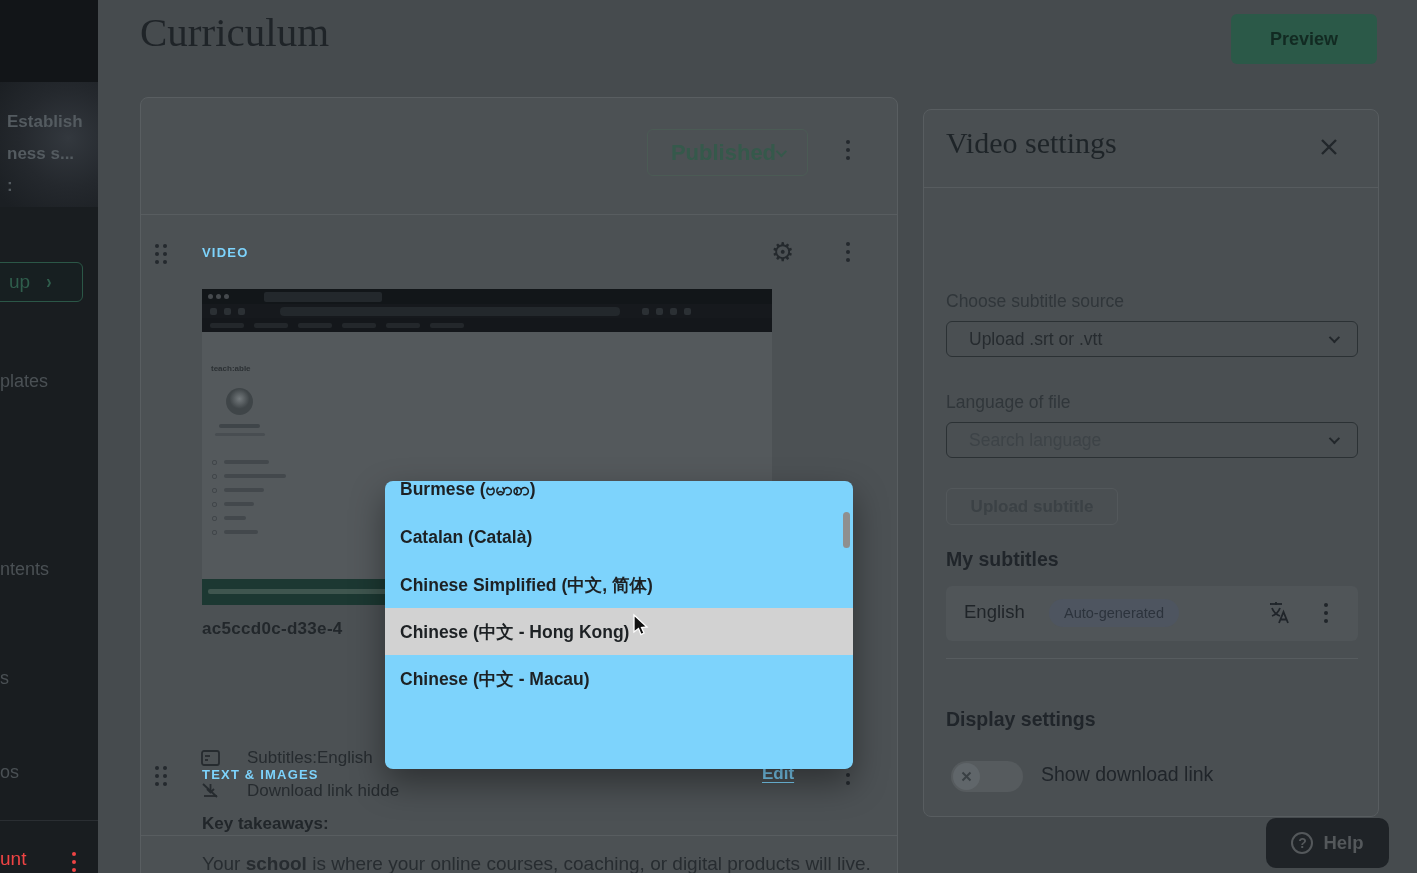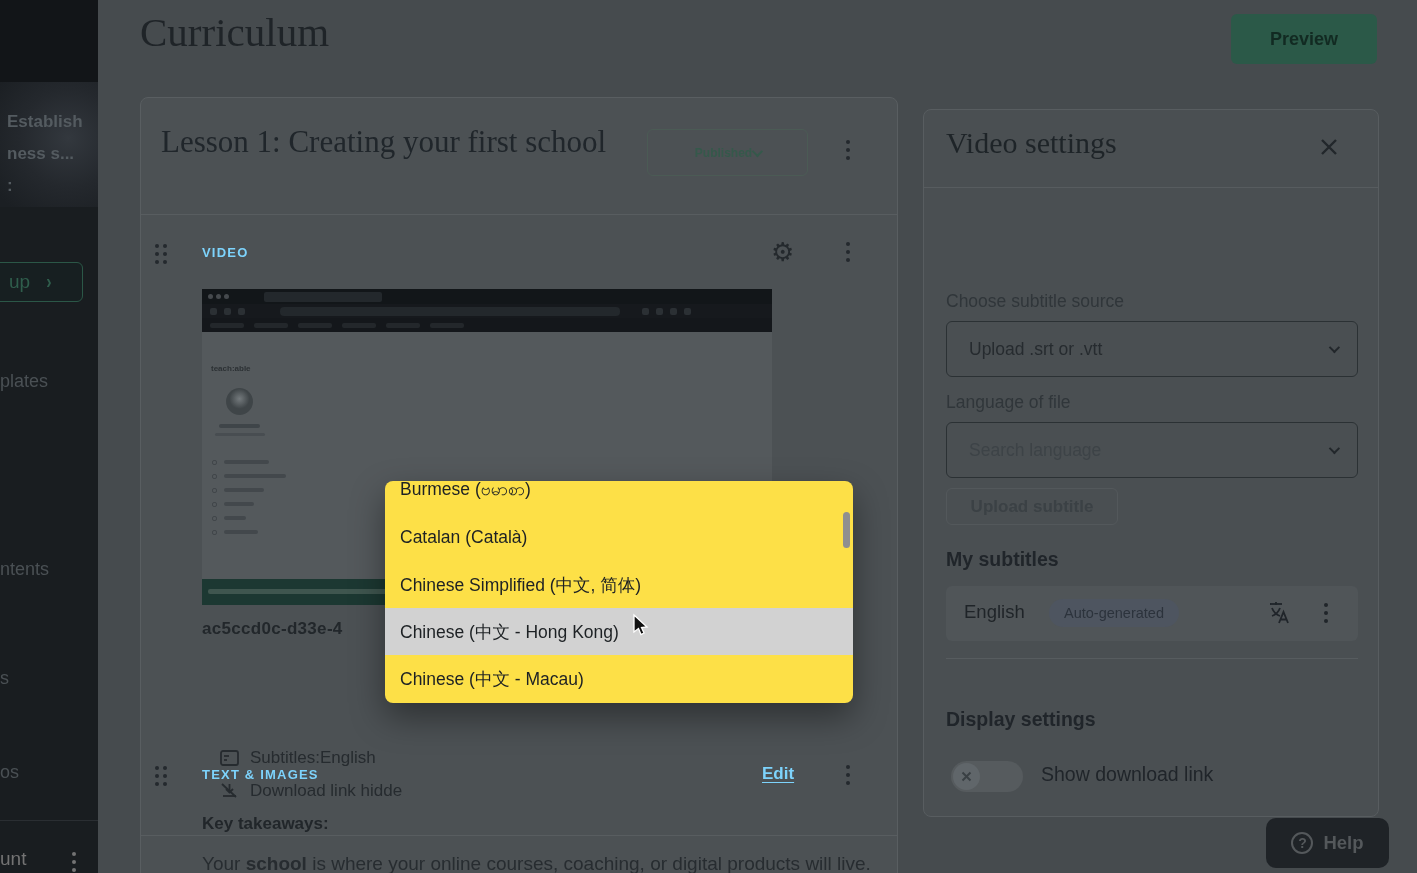--- a/index.html
+++ b/index.html
@@ -18,21 +18,21 @@
   .course-thumb{ position:absolute; left:0; top:82px; width:98px; height:125px;
     background:radial-gradient(90px 90px at 70% 45%, #33383e 0%, #24282d 55%, #1b1f23 100%); overflow:hidden;}
   .course-thumb .line{ position:absolute; left:7px; color:#545b60; font-size:17px; font-weight:600; }
   .setup-btn{ position:absolute; left:-28px; top:262px; width:111px; height:40px;
     border:1px solid #2b5747; border-radius:6px; background:rgba(20,40,34,.25);
     color:#2f5d4c; display:flex; align-items:center; }
   .setup-btn .lbl{ margin-left:36px; font-size:19px; }
   .setup-btn .arrow{ margin-left:16px; font-size:16px; font-weight:700; transform:scaleY(1.25); }
   .nav-item{ position:absolute; left:0; color:#4a5054; font-size:18px; }
   .sb-divider{ position:absolute; left:0; top:820px; width:98px; height:1px; background:#2a2e32; }
-  .account-row{ position:absolute; left:0; top:846px; width:98px; height:27px; color:#737373; }
+  .account-row{ position:absolute; left:0; top:846px; width:98px; height:27px; color:#ef4444; }
   .account-row .lbl{ position:absolute; left:0; top:2px; font-size:19px; }
 
   
   .vdots{ display:flex; flex-direction:column; gap:4px; align-items:center; }
   .vdots i{ width:4px; height:4px; border-radius:50%; background:currentColor; display:block; }
   .handle{ display:grid; grid-template-columns:4px 4px; gap:4px; }
   .handle i{ width:4px; height:4px; border-radius:50%; background:currentColor; display:block; }
 
   .chev{ display:inline-block; width:10px; height:10px; border-right:2px solid currentColor;
     border-bottom:2px solid currentColor; transform:rotate(45deg) translateY(-2px); }
@@ -42,21 +42,21 @@
   .preview-btn{ position:absolute; left:1231px; top:14px; width:146px; height:50px;
     background:#2b5948; border:none; border-radius:6px; color:#122a22; font-size:18px; font-weight:700;
     font-family:inherit; }
 
   
   .lesson-card{ position:absolute; left:140px; top:97px; width:758px; height:792px;
     background:#4c5154; border:1px solid #595e61; border-radius:8px; }
   .lesson-title{ position:absolute; left:20px; top:26px; font-size:31px; color:#20262b; font-weight:400; }
   .published-btn{ position:absolute; left:506px; top:31px; width:161px; height:47px;
     background:transparent; border:1px solid #4b5b55; border-radius:6px; color:#35594b;
-    font-size:12px; font-weight:700; font-family:inherit; display:flex; align-items:center; justify-content:center; gap:0;}
+    font-size:22px; font-weight:700; font-family:inherit; display:flex; align-items:center; justify-content:center; gap:0;}
   .published-btn .chev{ border-color:#35594b; width:8px; height:8px; }
   .lesson-menu{ position:absolute; left:705px; top:42px; color:#24292d; }
   .card-divider{ position:absolute; left:0; top:116px; width:100%; height:1px; background:#585d60; }
 
   .sec-handle{ position:absolute; left:14px; color:#24292d; }
   .sec-label{ position:absolute; left:61px; font-size:13px; font-weight:700; letter-spacing:1.2px; color:#7dd3fc; }
   .gear{ position:absolute; left:630px; top:141px; font-size:26px; color:#24292d; font-family:"DejaVu Sans",sans-serif; line-height:1;}
   .sec-menu{ position:absolute; left:705px; color:#24292d; }
 
   
@@ -74,37 +74,37 @@
   .t-avatar{ position:absolute; left:24px; top:56px; width:27px; height:27px; border-radius:50%;
     background:radial-gradient(10px 10px at 50% 40%, #747a7d, #3f4548); }
   .t-name{ position:absolute; left:17px; top:92px; width:41px; height:4px; background:#3f4549; border-radius:2px;}
   .t-sub{ position:absolute; left:13px; top:101px; width:50px; height:3px; background:#484d51; border-radius:2px;}
   .t-row{ position:absolute; left:10px; height:4px; background:#43484c; border-radius:2px; }
   .t-dot{ position:absolute; left:10px; width:5px; height:5px; border:1px solid #41464a; border-radius:2px; background:transparent;}
   .t-bottom{ position:absolute; left:0; top:290px; width:100%; height:26px; background:#1c3832; }
   .t-bline{ position:absolute; left:6px; top:10px; width:195px; height:5px; background:#3f564f; border-radius:2px;}
 
   .filename{ position:absolute; left:61px; top:521px; font-size:17px; font-weight:700; color:#22272b; letter-spacing:.3px;}
-  .meta-row{ position:absolute; left:79px; display:flex; align-items:center; gap:11px; color:#262b2f; font-size:17px; }
+  .meta-row{ position:absolute; left:60px; display:flex; align-items:center; gap:27px; color:#262b2f; font-size:17px; }
   .meta-row svg{ flex:0 0 auto; }
 
   .edit-link{ position:absolute; left:621px; top:666px; font-size:17px; font-weight:600; color:#7dd3fc;
     text-decoration:underline; text-underline-offset:3px; }
   .key-takeaways{ position:absolute; left:61px; top:716px; font-size:17px; font-weight:700; color:#21262a; }
   .body-line{ position:absolute; left:61px; top:755px; font-size:19px; color:#272c30; width:680px; }
 
   
   .vpanel{ position:absolute; left:923px; top:109px; width:456px; height:708px;
     background:#4a4f52; border:1px solid #585d60; border-radius:8px; }
   .vp-title{ position:absolute; left:22px; top:16px; font-size:30px; color:#1e2428; }
   .vp-close{ position:absolute; left:396px; top:28px; color:#22272b; background:none; border:none; padding:0; }
   .vp-div1{ position:absolute; left:0; top:77px; width:100%; height:1px; background:#575c5f; }
   .vp-desc{ position:absolute; left:22px; top:81px; width:414px; font-size:17.5px; line-height:26px; color:#292e32; }
   .vp-label{ position:absolute; left:22px; font-size:17.5px; color:#30363a; }
-  .vp-select{ position:absolute; left:22px; width:412px; height:56px; border:1px solid #2b3134; border-radius:6px;
+  .vp-select{ position:absolute; left:22px; width:412px; height:36px; border:1px solid #2b3134; border-radius:6px;
     display:flex; align-items:center; padding:0 20px 0 22px; font-size:17.5px; color:#262b2f; background:transparent;}
   .vp-select .chev{ margin-left:auto; width:8px; height:8px; border-color:#22272b; }
   .vp-select.placeholder{ color:#3d4347; }
   .upload-btn{ position:absolute; left:22px; top:378px; width:172px; height:37px; background:transparent;
     border:1px solid #53585b; border-radius:6px; color:#3b4145; font-size:17px; font-weight:700; font-family:inherit;}
   .vp-h2{ position:absolute; left:22px; font-size:19.5px; font-weight:700; color:#20252a; }
   .sub-row{ position:absolute; left:22px; top:476px; width:412px; height:55px; background:#505558; border-radius:6px; }
   .sub-lang{ position:absolute; left:18px; top:15px; font-size:18.5px; color:#1f2428; }
   .badge{ position:absolute; left:103px; top:13px; height:28px; border-radius:14px; background:#4e5560;
     color:#2c333c; font-size:14.5px; display:flex; align-items:center; padding:0 15px; }
@@ -128,22 +128,22 @@
     box-shadow:0 12px 36px rgba(0,0,0,.35); }
   .modal-title{ position:absolute; left:41px; top:23px; font-size:32px; color:#2b2e30; }
   .modal-close{ position:absolute; left:506px; top:22px; color:#3a3d40; background:none; border:none; padding:0;}
   .modal-label{ position:absolute; left:41px; top:88px; font-size:17.5px; color:#2c2f32; }
   .search-box{ position:absolute; left:41px; top:118px; width:468px; height:47px; background:#fff;
     border:2px solid #5b80d9; border-radius:8px; display:flex; align-items:center; padding:0 18px 0 13px; }
   .caret{ width:1.5px; height:23px; background:#2b2e31; margin-right:2px; }
   .search-ph{ font-size:17.5px; color:#8e9398; }
   .search-box .chev{ margin-left:auto; width:9px; height:9px; border-color:#1f2427; }
 
-  .dropdown{ position:absolute; left:385px; top:481px; width:468px; height:222px; background:#fde047;
-    border-radius:8px; box-shadow:0 14px 34px rgba(0,0,0,.4); overflow:hidden; }
+  .dropdown{ position:absolute; left:385px; top:481px; width:468px; height:288px; background:#7dd3fc;
+    border-radius:8px; box-shadow:0 14px 34px rgba(0,0,0,.4); overflow:hidden;font-weight:bold; }
   .opt{ height:47px; display:flex; align-items:center; padding-left:15px; font-size:17.5px; color:#1d2124; }
   .opt.first{ margin-top:-14px; }
   .opt.hl{ background:#d2d2d2; }
   .scroll-thumb{ position:absolute; right:3px; top:31px; width:7px; height:36px; background:#8f8f8f; border-radius:4px; }
 
   .cursor{ position:absolute; left:630px; top:613px; z-index:60; }
 </style>
 </head>
 <body>
 
@@ -175,21 +175,20 @@
           <i></i>
           <i></i>
         </span>
     </div>
   </div>
 
   <h1 class="page-title serif">Curriculum</h1>
   <button class="preview-btn">Preview</button>
 
   <div class="lesson-card">
-    <div class="lesson-title serif">Lesson 1: Creating your first school</div>
     <button class="published-btn">
       <span>Published</span>
       <span class="chev"></span>
     </button>
     <span class="vdots lesson-menu">
         <i></i>
         <i></i>
         <i></i>
       </span>
     <div class="card-divider"></div>

